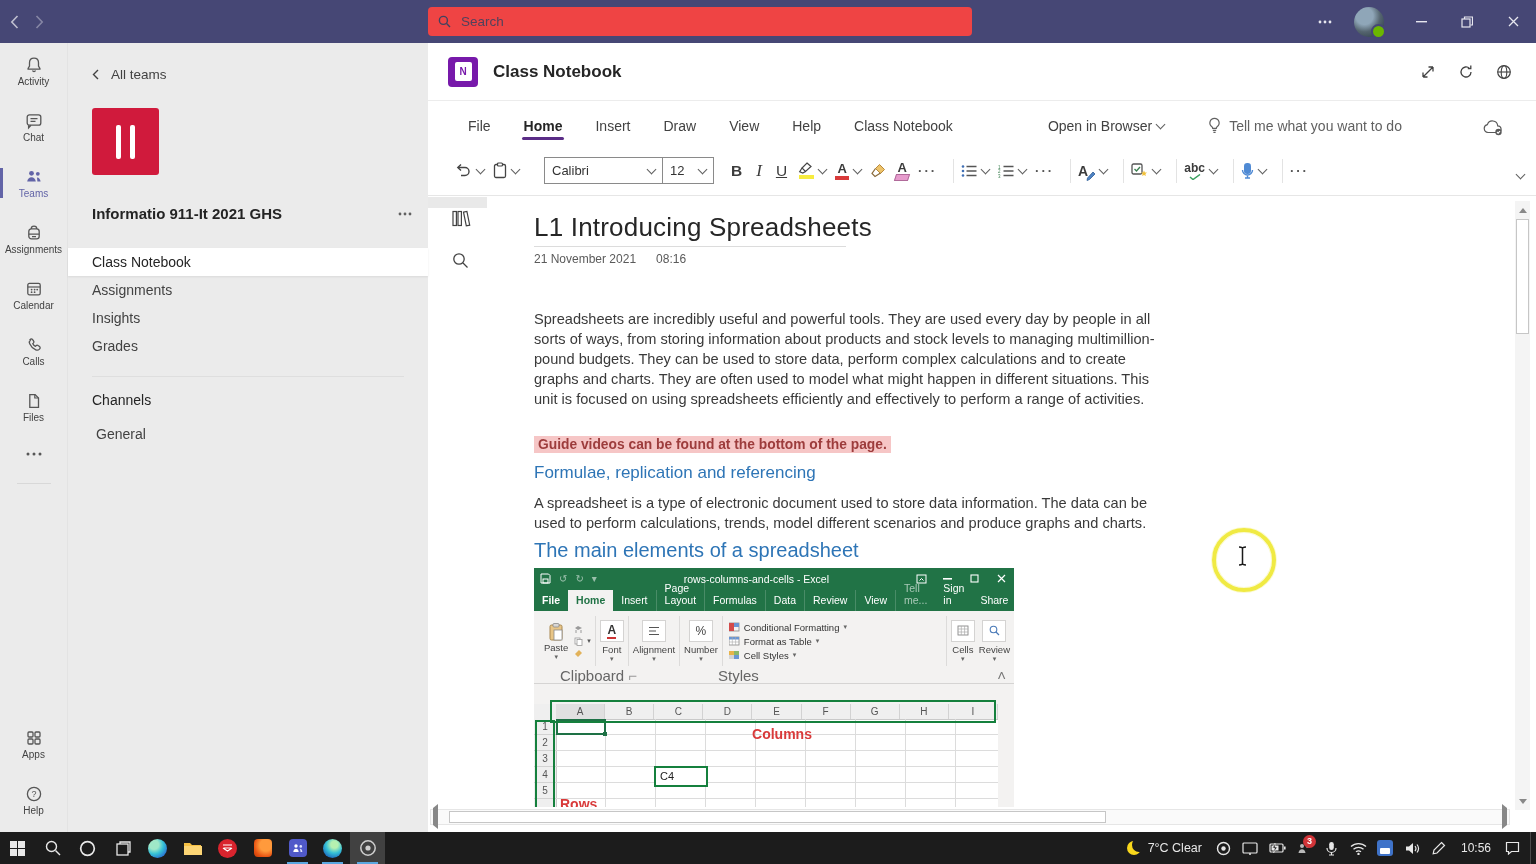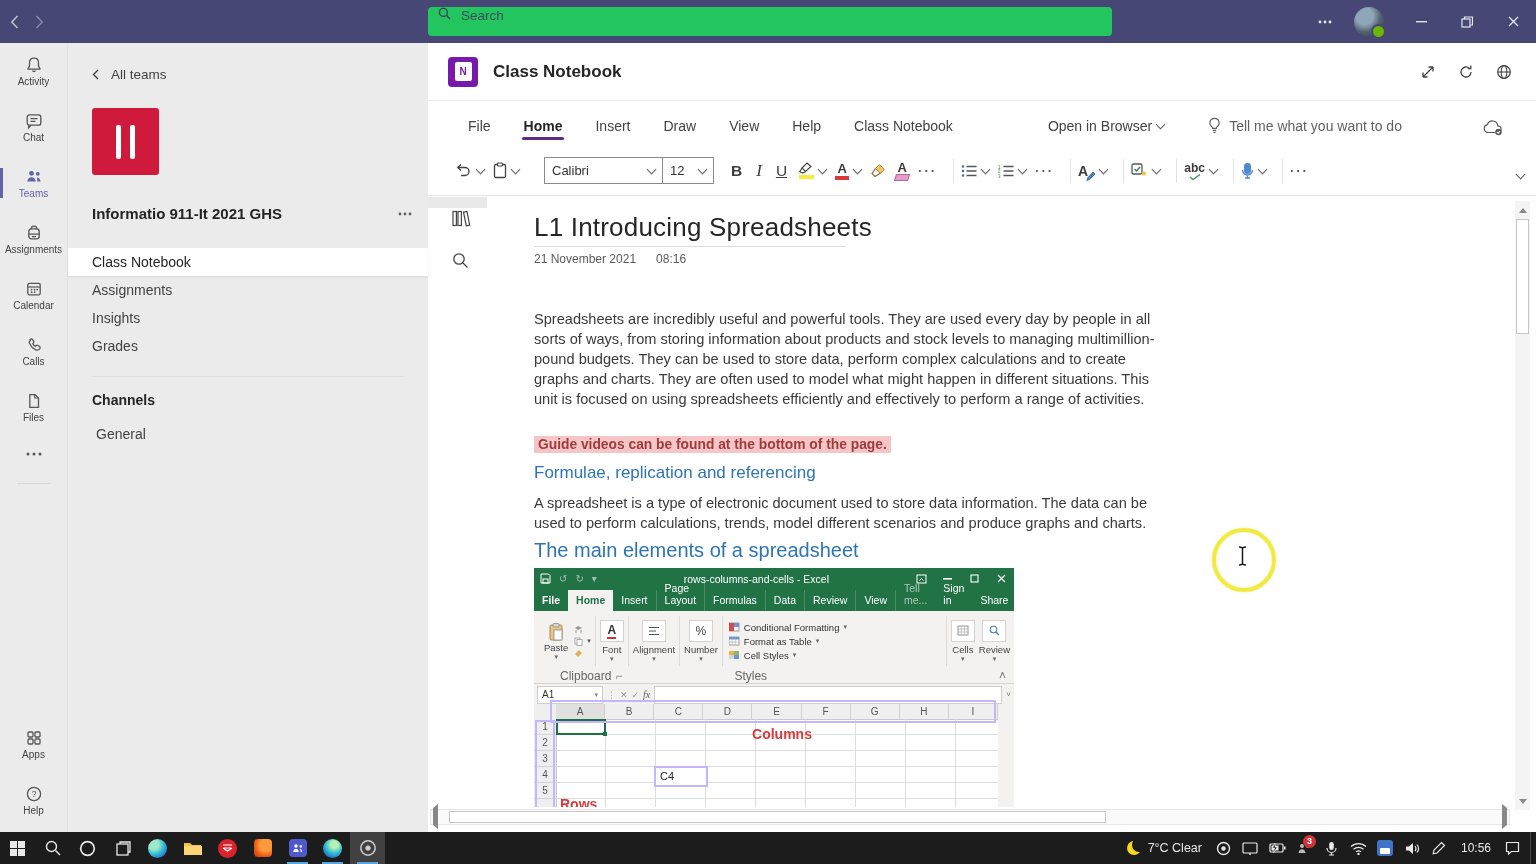--- a/index.html
+++ b/index.html
@@ -5,21 +5,21 @@
   html,body{margin:0;padding:0}
   body{width:1536px;height:864px;position:relative;overflow:hidden;background:#fff;
        font-family:"Liberation Sans",sans-serif;-webkit-font-smoothing:antialiased}
   svg{display:block}
   .chev{display:inline-block;width:6px;height:6px;border-right:1.4px solid #5f5f5f;border-bottom:1.4px solid #5f5f5f;transform:rotate(45deg);margin-left:5px;margin-top:-3px}
   .dots{letter-spacing:2px;font-size:13px;color:#555;font-weight:700}
 
   
   #topbar{position:absolute;left:0;top:0;width:1536px;height:43px;background:#464775;z-index:30}
   #nav-arrows{position:absolute;left:10px;top:0;height:43px;display:flex;align-items:center;gap:16px}
-  #search-pill{position:absolute;left:428px;top:7px;width:684px;height:29px;background:#22c55e;border-radius:4px;display:flex;align-items:flex-start;padding:0 10px;box-sizing:border-box}
+  #search-pill{position:absolute;left:428px;top:7px;width:544px;height:29px;background:#ef4444;border-radius:4px;display:flex;align-items:center;padding:0 10px;box-sizing:border-box}
   #search-input{background:transparent;border:0;outline:0;color:#2e3149;font-size:13.5px;margin-left:8px;flex:1;font-family:"Liberation Sans",sans-serif}
   #search-input::placeholder{color:#3f425f;opacity:.9}
   #tb-right{position:absolute;right:0;top:0;height:43px;display:flex;align-items:center}
   .winbtn{width:46px;height:43px;display:flex;align-items:center;justify-content:center;color:#e7e7ef}
   #tb-avatar{width:30px;height:30px;border-radius:50%;margin:0 14px;position:relative;
      background:radial-gradient(circle at 35% 30%,#8fa6b8 0 30%,#55656f 55%,#394a54 80%);}
   #tb-avatar::after{content:"";position:absolute;right:-2px;bottom:-2px;width:11px;height:11px;border-radius:50%;background:#6bb700;border:2px solid #464775}
 
   
   #rail{position:absolute;left:0;top:43px;width:67px;bottom:32px;background:#ebebeb;display:flex;flex-direction:column;align-items:center;z-index:5}
@@ -36,21 +36,21 @@
   #sidebar{position:absolute;left:67px;top:43px;width:360px;bottom:32px;background:#ebebeb;border-left:1px solid #e3e3e3;z-index:4}
   #back-row{position:absolute;left:24px;top:24px;display:flex;align-items:center;gap:12px;color:#424242;font-size:13.5px;cursor:pointer}
   #team-avatar{position:absolute;left:24px;top:65px;width:67px;height:67px;border-radius:3px;background:#d01a3c;display:flex;align-items:center;justify-content:center;gap:9px}
   #team-avatar i{display:block;width:5px;height:34px;background:#fff;border-radius:2px}
   #team-name-row{position:absolute;left:24px;right:16px;top:162px;display:flex;align-items:center}
   #team-name{font-size:15px;font-weight:700;color:#242424;flex:1}
   #side-menu{position:absolute;left:0;right:0;top:205px}
   .side-item{height:28px;line-height:28px;padding-left:24px;font-size:14px;color:#424242;cursor:pointer}
   .side-item.active{background:#fff;color:#242424;box-shadow:0 1px 2px rgba(0,0,0,.08)}
   #side-div{position:absolute;left:24px;right:24px;top:333px;height:1px;background:#dedede}
-  #channels-hdr{position:absolute;left:24px;top:349px;font-size:14px;font-weight:700;color:#242424}
+  #channels-hdr{position:absolute;left:24px;top:349px;font-size:14px;font-weight:400;color:#242424}
   #channel-general{position:absolute;left:28px;top:383px;font-size:14px;color:#424242;cursor:pointer}
 
   
   #main{position:absolute;left:427px;top:43px;right:0;bottom:32px;background:#fff;z-index:3}
   #nb-header{position:absolute;left:0;right:0;top:0;height:57px;border-bottom:1px solid #ececec;display:flex;align-items:center;padding-left:21px}
   #on-icon{width:30px;height:30px;border-radius:4px;background:#7719aa;display:flex;align-items:center;justify-content:center}
   #on-icon .sheet{width:17px;height:19px;background:#fff;border-radius:2px;display:flex;align-items:center;justify-content:center;font-size:10px;font-weight:700;color:#7719aa}
   #nb-title{margin-left:15px;font-size:17px;font-weight:700;color:#252525}
   #nb-hdr-icons{position:absolute;right:24px;display:flex;gap:22px;color:#424242}
 
@@ -97,37 +97,37 @@
   .xtab{padding:4px 8px 5px;cursor:pointer;border-right:1px solid rgba(255,255,255,.18)}
   .xtab.active{background:#f3f2f1;color:#217346;font-weight:700;border-right:none}
   .xtab.file{background:#217346;font-weight:700;border-right:none}
   #xl-tabs .xspacer{flex:1}
   #xl-ribbon{height:57px;display:flex;align-items:stretch;padding:3px 4px 0;box-sizing:border-box;background:#f3f2f1}
   .xgrp-div{width:1px;background:#dcdbda;margin:2px 4px}
   .xbig{display:flex;flex-direction:column;align-items:center;justify-content:center;font-size:9.5px;color:#444}
   .xbox{width:22px;height:20px;background:#fff;border:1px solid #d4d3d2;display:flex;align-items:center;justify-content:center;margin-bottom:2px}
   .xstyles{display:flex;flex-direction:column;justify-content:center;gap:3px;font-size:9.5px;color:#333}
   .xstyles>div{display:flex;align-items:center;gap:4px}
-  #xl-grouplbl{height:15px;display:flex;font-size:12px;color:#666;background:#f3f2f1;border-bottom:1px solid #d5d4d3;align-items:center}
+  #xl-grouplbl{height:15px;display:flex;font-size:15px;color:#666;background:#f3f2f1;border-bottom:1px solid #d5d4d3;align-items:center}
   #xl-formula{height:21px;background:#f3f2f1;display:flex;align-items:center;padding:2px 3px;box-sizing:border-box;gap:4px}
   #xl-namebox{width:56px;height:16px;background:#fff;border:1px solid #d0cfce;font-size:10px;color:#333;display:flex;align-items:center;padding:0 4px;justify-content:space-between}
   #xl-fx-field{flex:1;height:16px;background:#fff;border:1px solid #d0cfce}
   #xl-sheet{position:absolute;left:0;top:136px;right:16px;bottom:0;background:#fff}
   #xl-colhdr{position:absolute;left:22px;top:0;right:0;height:15px;display:flex;background:#efefef;border-bottom:1px solid #c9c9c9}
   #xl-colhdr span{width:50px;box-sizing:border-box;border-right:1px solid #d2d2d2;font-size:10px;color:#555;text-align:center;line-height:15px}
   #xl-colhdr span.sel{background:#e0e0e0}
   #xl-corner{position:absolute;left:0;top:0;width:22px;height:15px;background:#efefef;border-right:1px solid #c9c9c9;border-bottom:1px solid #c9c9c9}
   #xl-rowhdr{position:absolute;left:0;top:15px;width:22px;bottom:0;background:#efefef;border-right:1px solid #c9c9c9}
   #xl-rowhdr span{display:block;height:16px;box-sizing:border-box;border-bottom:1px solid #d2d2d2;font-size:10px;color:#555;text-align:center;line-height:16px}
   #xl-cells{position:absolute;left:22px;top:15px;right:0;bottom:0;
      background-image:repeating-linear-gradient(to bottom,transparent 0 15px,#dcdcdc 15px 16px),
                       repeating-linear-gradient(to right,transparent 0 49px,#dcdcdc 49px 50px)}
   #xl-sel{position:absolute;left:22px;top:15px;width:50px;height:16px;border:2px solid #1e7145;box-sizing:border-box}
   #xl-sel::after{content:"";position:absolute;right:-3px;bottom:-3px;width:4px;height:4px;background:#1e7145}
-  .xl-red{position:absolute;border:2px solid #c4b5fd;box-sizing:border-box}
+  .xl-red{position:absolute;border:2px solid #15803d;box-sizing:border-box}
   #xl-cols-rect{left:16px;top:-4px;right:2px;height:23px}
   #xl-rows-rect{left:1px;top:16px;width:20px;height:110px}
   #xl-cols-lbl{position:absolute;left:188px;top:22px;width:120px;text-align:center;color:#d93a3a;font-weight:700;font-size:14px}
   #xl-c4{left:120px;top:62px;width:54px;height:21px;background:#fff}
   #xl-c4 span{font-size:11px;color:#222;padding-left:4px;line-height:17px;display:block}
   #xl-rows-lbl{position:absolute;left:26px;top:92px;color:#d93a3a;font-weight:700;font-size:14px}
   #xl-vsb{position:absolute;right:0;top:136px;width:16px;bottom:0;background:#f1f1f1;border-left:1px solid #d5d5d5}
 
   
   .tri-up{width:0;height:0;border-left:4px solid transparent;border-right:4px solid transparent;border-bottom:5px solid #888}
@@ -715,34 +715,22 @@
                 <path d="M7 7l3 3" stroke="#4a7ab8" stroke-width="1.2"></path>
               </svg>
             </span>
           <span>Review</span>
             <span style="font-size:7px;color:#666">▾</span>
         </div>
       </div>
       <div id="xl-grouplbl">
         <span style="margin-left:26px">Clipboard</span>
         <span style="margin-left:4px;color:#999">⌐</span>
-        <span style="margin-left:112px">Styles</span>
+        <span style="margin-left:81px">Styles</span>
         <span style="margin-left:auto;margin-right:8px;color:#777">˄</span>
-      </div>
-      <div id="xl-formula">
-        <span id="xl-namebox">
-            <span>A1</span>
-            <span style="font-size:7px;color:#888">▾</span>
-          </span>
-        <span style="color:#aaa;font-size:9px">⋮</span>
-        <span style="color:#999;font-size:9px">✕</span>
-        <span style="color:#999;font-size:9px">✓</span>
-        <span style="color:#666;font-size:10px;font-style:italic;font-family:'Liberation Serif',serif">fx</span>
-        <span id="xl-fx-field"></span>
-        <span style="font-size:8px;color:#777">˅</span>
       </div>
       <div id="xl-sheet">
         <div id="xl-corner"></div>
         <div id="xl-colhdr">
           <span class="sel">A</span>
             <span>B</span>
             <span>C</span>
             <span>D</span>
             <span>E</span>
             <span>F</span>

